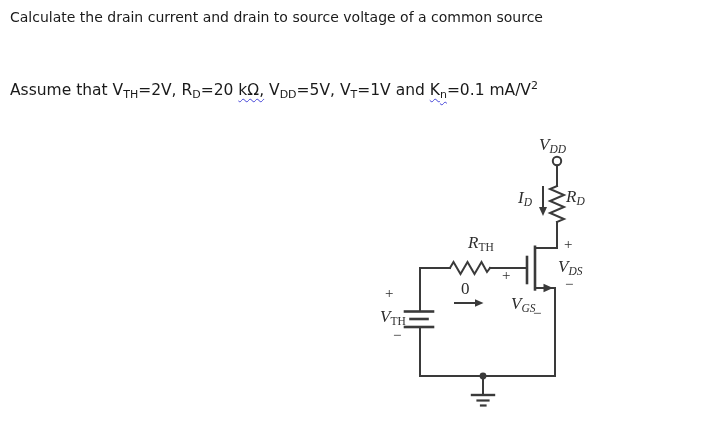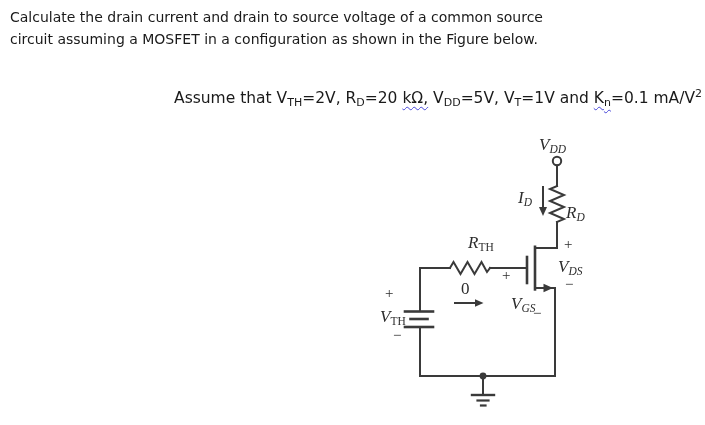--- a/index.html
+++ b/index.html
@@ -6,22 +6,22 @@
   body{
     width:705px;height:425px;background:#ffffff;position:relative;overflow:hidden;
     font-family:"DejaVu Sans","Liberation Sans",sans-serif;color:#1a1a1a;
   }
   
   .problem{
     position:absolute;left:10px;top:6px;width:692px;
     font-size:14px;line-height:22px;white-space:pre;
   }
   .assume-line{
-    position:absolute;left:10px;top:83px;width:692px;
-    font-size:15.5px;line-height:22px;white-space:pre;text-align:right;
+    position:absolute;left:10px;top:72px;width:692px;
+    font-size:15.5px;line-height:28px;white-space:pre;
   }
   .seg{white-space:pre;}
   .sub{font-size:11px;vertical-align:-3px;letter-spacing:0;}
   .sup{font-size:11px;vertical-align:6px;}
   .squiggle{
     text-decoration-line:underline;
     text-decoration-style:wavy;
     text-decoration-thickness:1px;
     text-underline-offset:3px;
   }
@@ -36,21 +36,21 @@
   .sign{
     position:absolute;
     font-family:"Liberation Serif","DejaVu Serif",serif;
     font-size:15px;font-style:normal;color:#2d2d2d;line-height:1;
   }
   .upright{font-style:normal;}
 </style>
 </head>
 <body>
 
-<div class="problem"><span>Calculate the drain current and drain to source voltage of a common source</span><br><span>circuit assuming a MOSFET in a configuration as shown in the Figure below.</span></div>
+<div class="problem"><span>Calculate the drain current and drain to source voltage of a common source</span><br></div>
 
 <div class="assume-line"><span class="seg">Assume that V</span><span class="seg sub">TH</span><span class="seg">=2V, R</span><span class="seg sub">D</span><span class="seg">=20 </span><span class="seg squiggle" style="text-decoration-color: rgb(70, 70, 216);">kΩ,</span><span class="seg"> V</span><span class="seg sub">DD</span><span class="seg">=5V, V</span><span class="seg sub">T</span><span class="seg">=1V and </span><span class="seg squiggle" style="text-decoration-color: rgb(70, 70, 216);">K</span><span class="seg sub squiggle" style="text-decoration-color: rgb(70, 70, 216);">n</span><span class="seg">=0.1 mA/V</span><span class="seg sup">2</span></div>
 
 <div>
 
   <svg class="circuit-svg" width="705" height="425" viewBox="0 0 705 425">
     <g stroke="#3a3a3a" stroke-width="2" fill="none" stroke-linecap="square">
 
       <circle cx="557" cy="161" r="4.2" fill="#ffffff"></circle>
       <path d="M557 165.5 V186"></path>
@@ -88,21 +88,21 @@
 
       <path d="M455 303 H476"></path>
       <polygon points="475,299.2 475,306.8 483.5,303" fill="#3a3a3a" stroke="none"></polygon>
     </g>
   </svg>
 
   <span class="clabel" style="left:539px;top:136px;text-align:center;"><span>V</span><span class="sub">DD</span></span>
 
   <span class="clabel" style="left:518px;top:189px;text-align:center;"><span>I</span><span class="sub">D</span></span>
 
-  <span class="clabel" style="left:566px;top:204px;"><span>R</span><span class="sub">D</span></span>
+  <span class="clabel" style="left:566px;top:188px;"><span>R</span><span class="sub">D</span></span>
 
   <span class="clabel" style="left:468px;top:234px;"><span>R</span><span class="sub upright">TH</span></span>
 
   <span class="sign" style="left:564px;top:237px;">+</span>
   <span class="clabel" style="left:558px;top:258px;font-style:italic;"><span>V</span><span class="sub">DS</span></span>
   <span class="sign" style="left:565px;top:277px;">−</span>
 
   <span class="sign" style="left:502px;top:268px;">+</span>
   <span class="clabel" style="left:511px;top:295px;"><span>V</span><span class="sub">GS</span></span>
   <span class="sign" style="left:533px;top:306px;">−</span>

